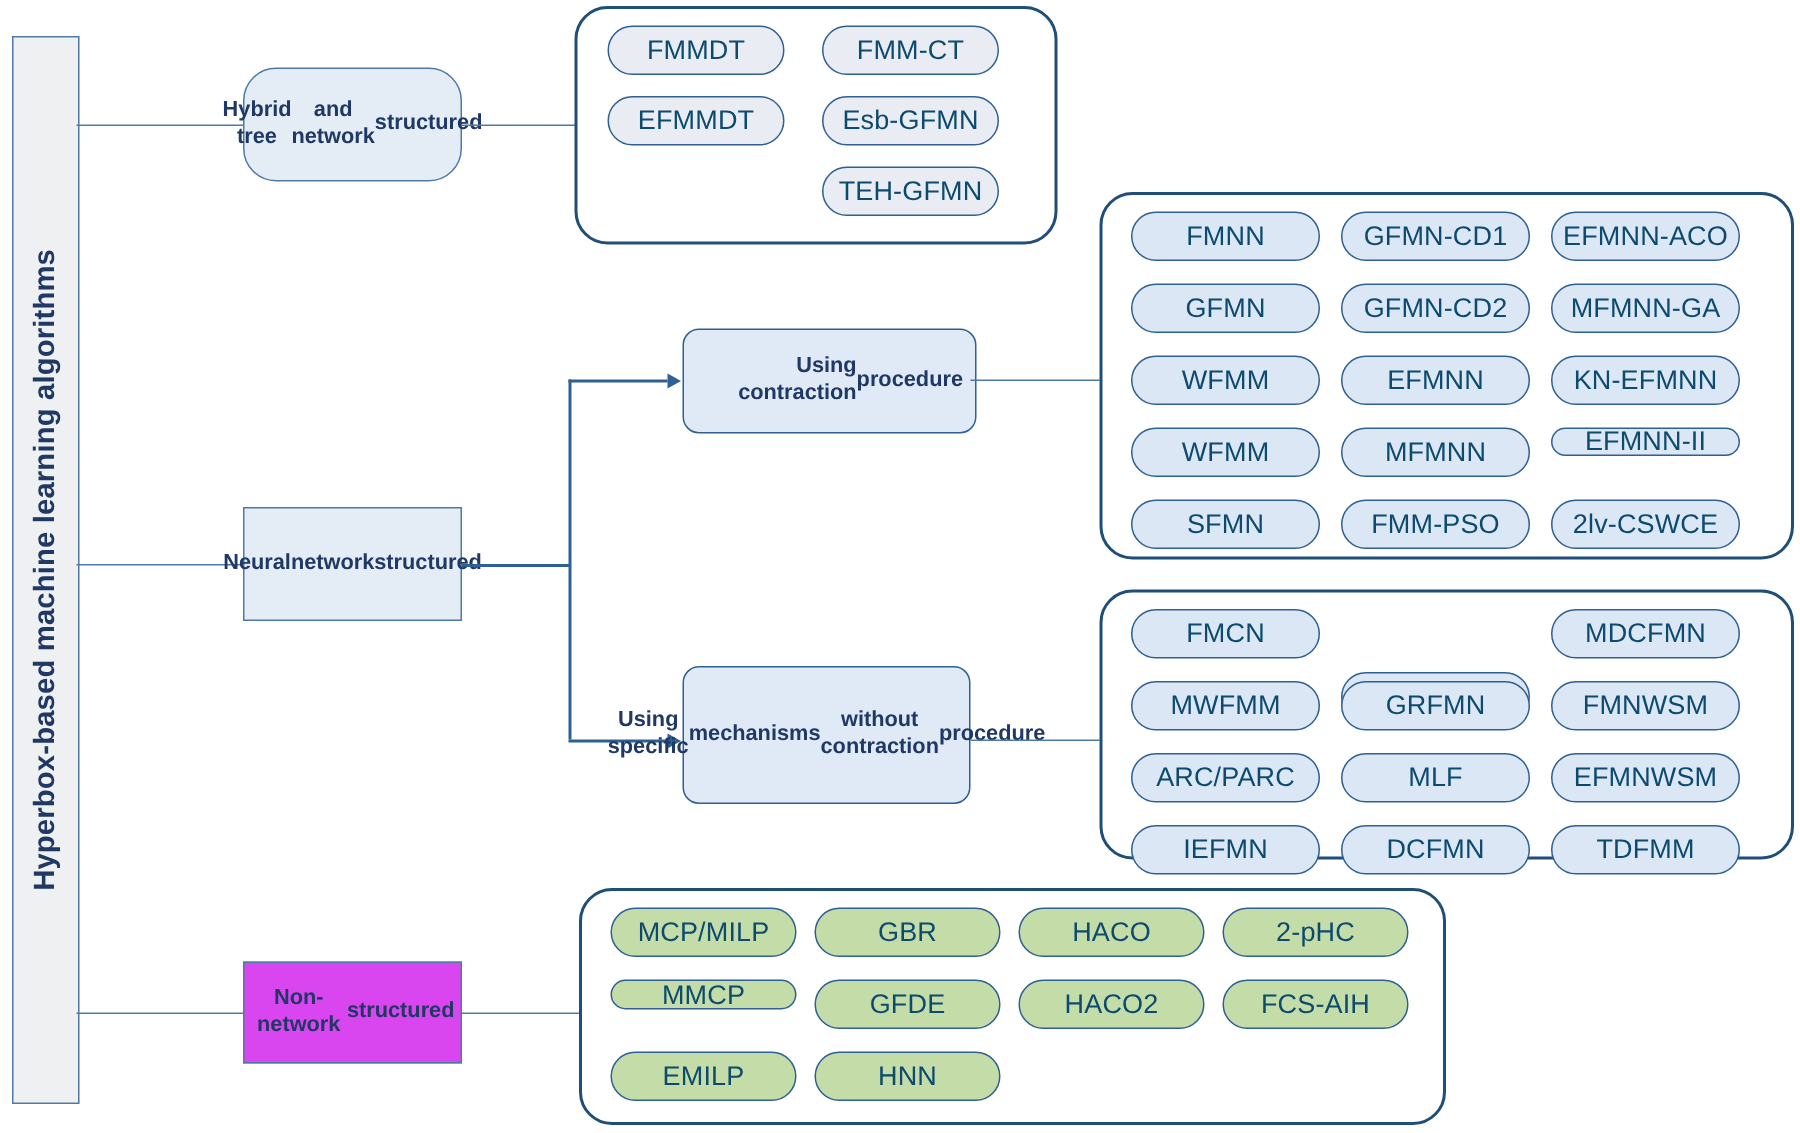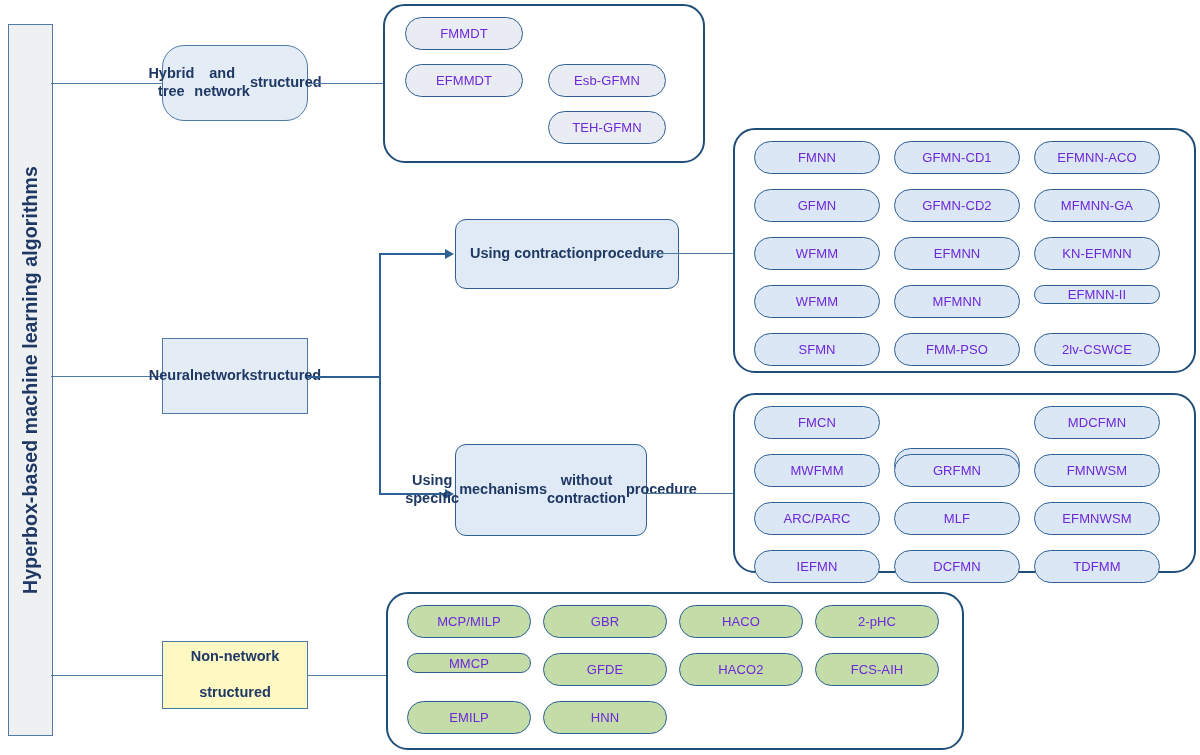--- a/index.html
+++ b/index.html
@@ -20,42 +20,42 @@
   }
 
   
   .cat-box{
     position:absolute;border:1.5px solid #4f7aa8;
     display:flex;align-items:center;justify-content:center;text-align:center;
     font-size:14.5px;font-weight:bold;line-height:1.22;color:#1f3864;
     box-sizing:border-box;padding:2px 4px;
   }
   .cat-blue{background:#e4ecf6;}
-  .cat-green{background:#fef9c3;flex-direction:column;}
+  .cat-green{background:#d946ef;}
 
   
   .sub-box{
     position:absolute;background:#e0eaf6;border:1.5px solid #2e6093;
     border-radius:11px;
     display:flex;align-items:center;justify-content:center;text-align:center;
     font-size:14.5px;font-weight:bold;line-height:1.22;color:#1f3864;
     box-sizing:border-box;padding:2px 8px;
   }
 
   
   .group{
     position:absolute;border:2px solid #1f4e79;border-radius:22px;
     background:#ffffff;box-sizing:border-box;
   }
 
   
   .pill{
     position:absolute;border-radius:17px;box-sizing:border-box;
     display:flex;align-items:center;justify-content:center;
-    font-size:13px;color:#6d28d9;white-space:nowrap;letter-spacing:.1px;text-align:right;
+    font-size:18px;color:#0c4a6e;white-space:nowrap;letter-spacing:.1px;text-align:right;
   }
   .pill-grey{background:#e9edf3;border:1.5px solid #2e6093;}
   .pill-blue{background:#dbe7f5;border:1.5px solid #2e6093;}
   .pill-green{background:#c3dca8;border:1.5px solid #2e6093;}
 
   
   .hline{position:absolute;height:0;border-top:1.4px solid #4f7aa8;}
   .hline-strong{position:absolute;height:0;border-top:2px solid #2e6093;}
   .vline-strong{position:absolute;width:0;border-left:2px solid #2e6093;}
   .arrow{position:absolute;width:0;height:0;
@@ -99,21 +99,21 @@
 
   <div class="hline" style="left:308px;top:83px;width:76px;"></div>
 
   <div class="hline-strong" style="left:308px;top:376px;width:72px;"></div>
   <div class="vline-strong" style="left:379px;top:253px;height:240px;"></div>
   <div class="hline-strong" style="left:379px;top:253px;width:66px;"></div>
   <div class="arrow" style="left:445px;top:249px;"></div>
   <div class="hline-strong" style="left:379px;top:493px;width:66px;"></div>
   <div class="arrow" style="left:445px;top:489px;"></div>
 
-  <div class="sub-box" style="left:455px;top:219px;width:224px;height:70px;">
+  <div class="sub-box" style="left:455px;top:219px;width:196px;height:70px;text-align:right;">
       <span>Using contraction</span>
       <br>
       <span>procedure</span>
     </div>
 
   <div class="sub-box" style="left:455px;top:444px;width:192px;height:92px;">
       <span>Using specific</span>
       <br>
       <span>mechanisms</span>
       <br>
@@ -123,20 +123,23 @@
     </div>
 
   <div class="hline" style="left:647px;top:253px;width:86px;"></div>
   <div class="hline" style="left:647px;top:493px;width:86px;"></div>
   <div class="hline" style="left:308px;top:675px;width:78px;"></div>
 
   <div class="group" id="hybrid-group" style="left:383px;top:4px;width:322px;height:159px;">
       <div class="pill pill-grey" style="left: 20px; top: 11px; width: 118px; height: 33px;">
         <span>FMMDT</span>
       </div>
+      <div class="pill pill-grey" style="left: 163px; top: 11px; width: 118px; height: 33px;">
+        <span>FMM-CT</span>
+      </div>
       <div class="pill pill-grey" style="left: 20px; top: 58px; width: 118px; height: 33px;">
         <span>EFMMDT</span>
       </div>
       <div class="pill pill-grey" style="left: 163px; top: 58px; width: 118px; height: 33px;">
         <span>Esb-GFMN</span>
       </div>
       <div class="pill pill-grey" style="left: 163px; top: 105px; width: 118px; height: 33px;">
         <span>TEH-GFMN</span>
       </div>
     </div>

